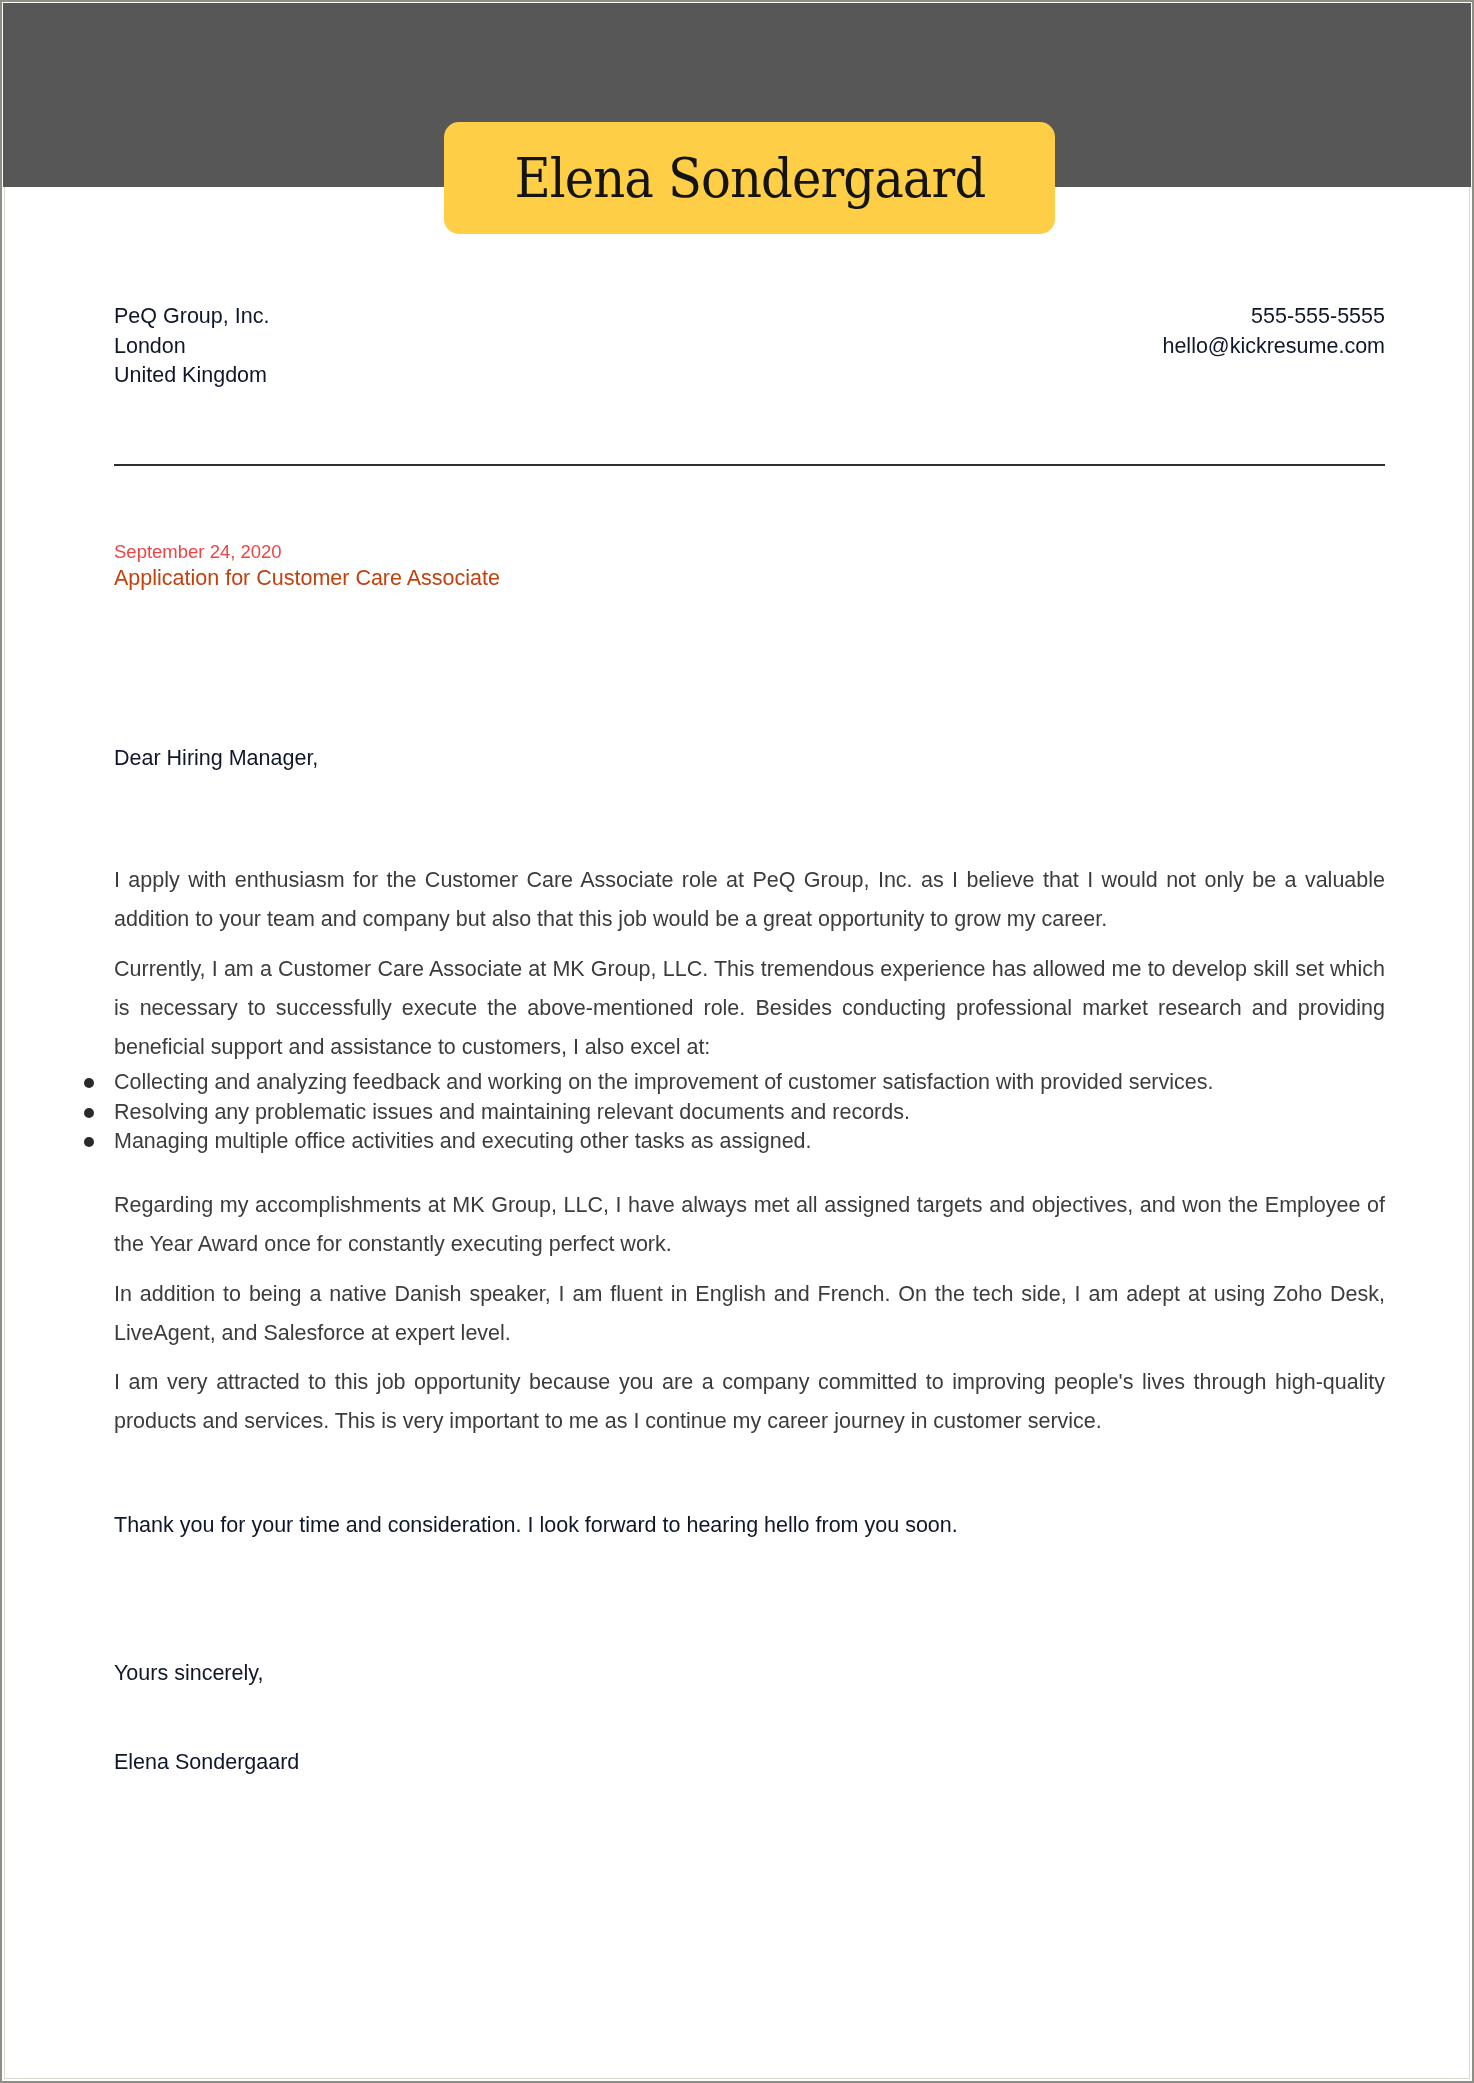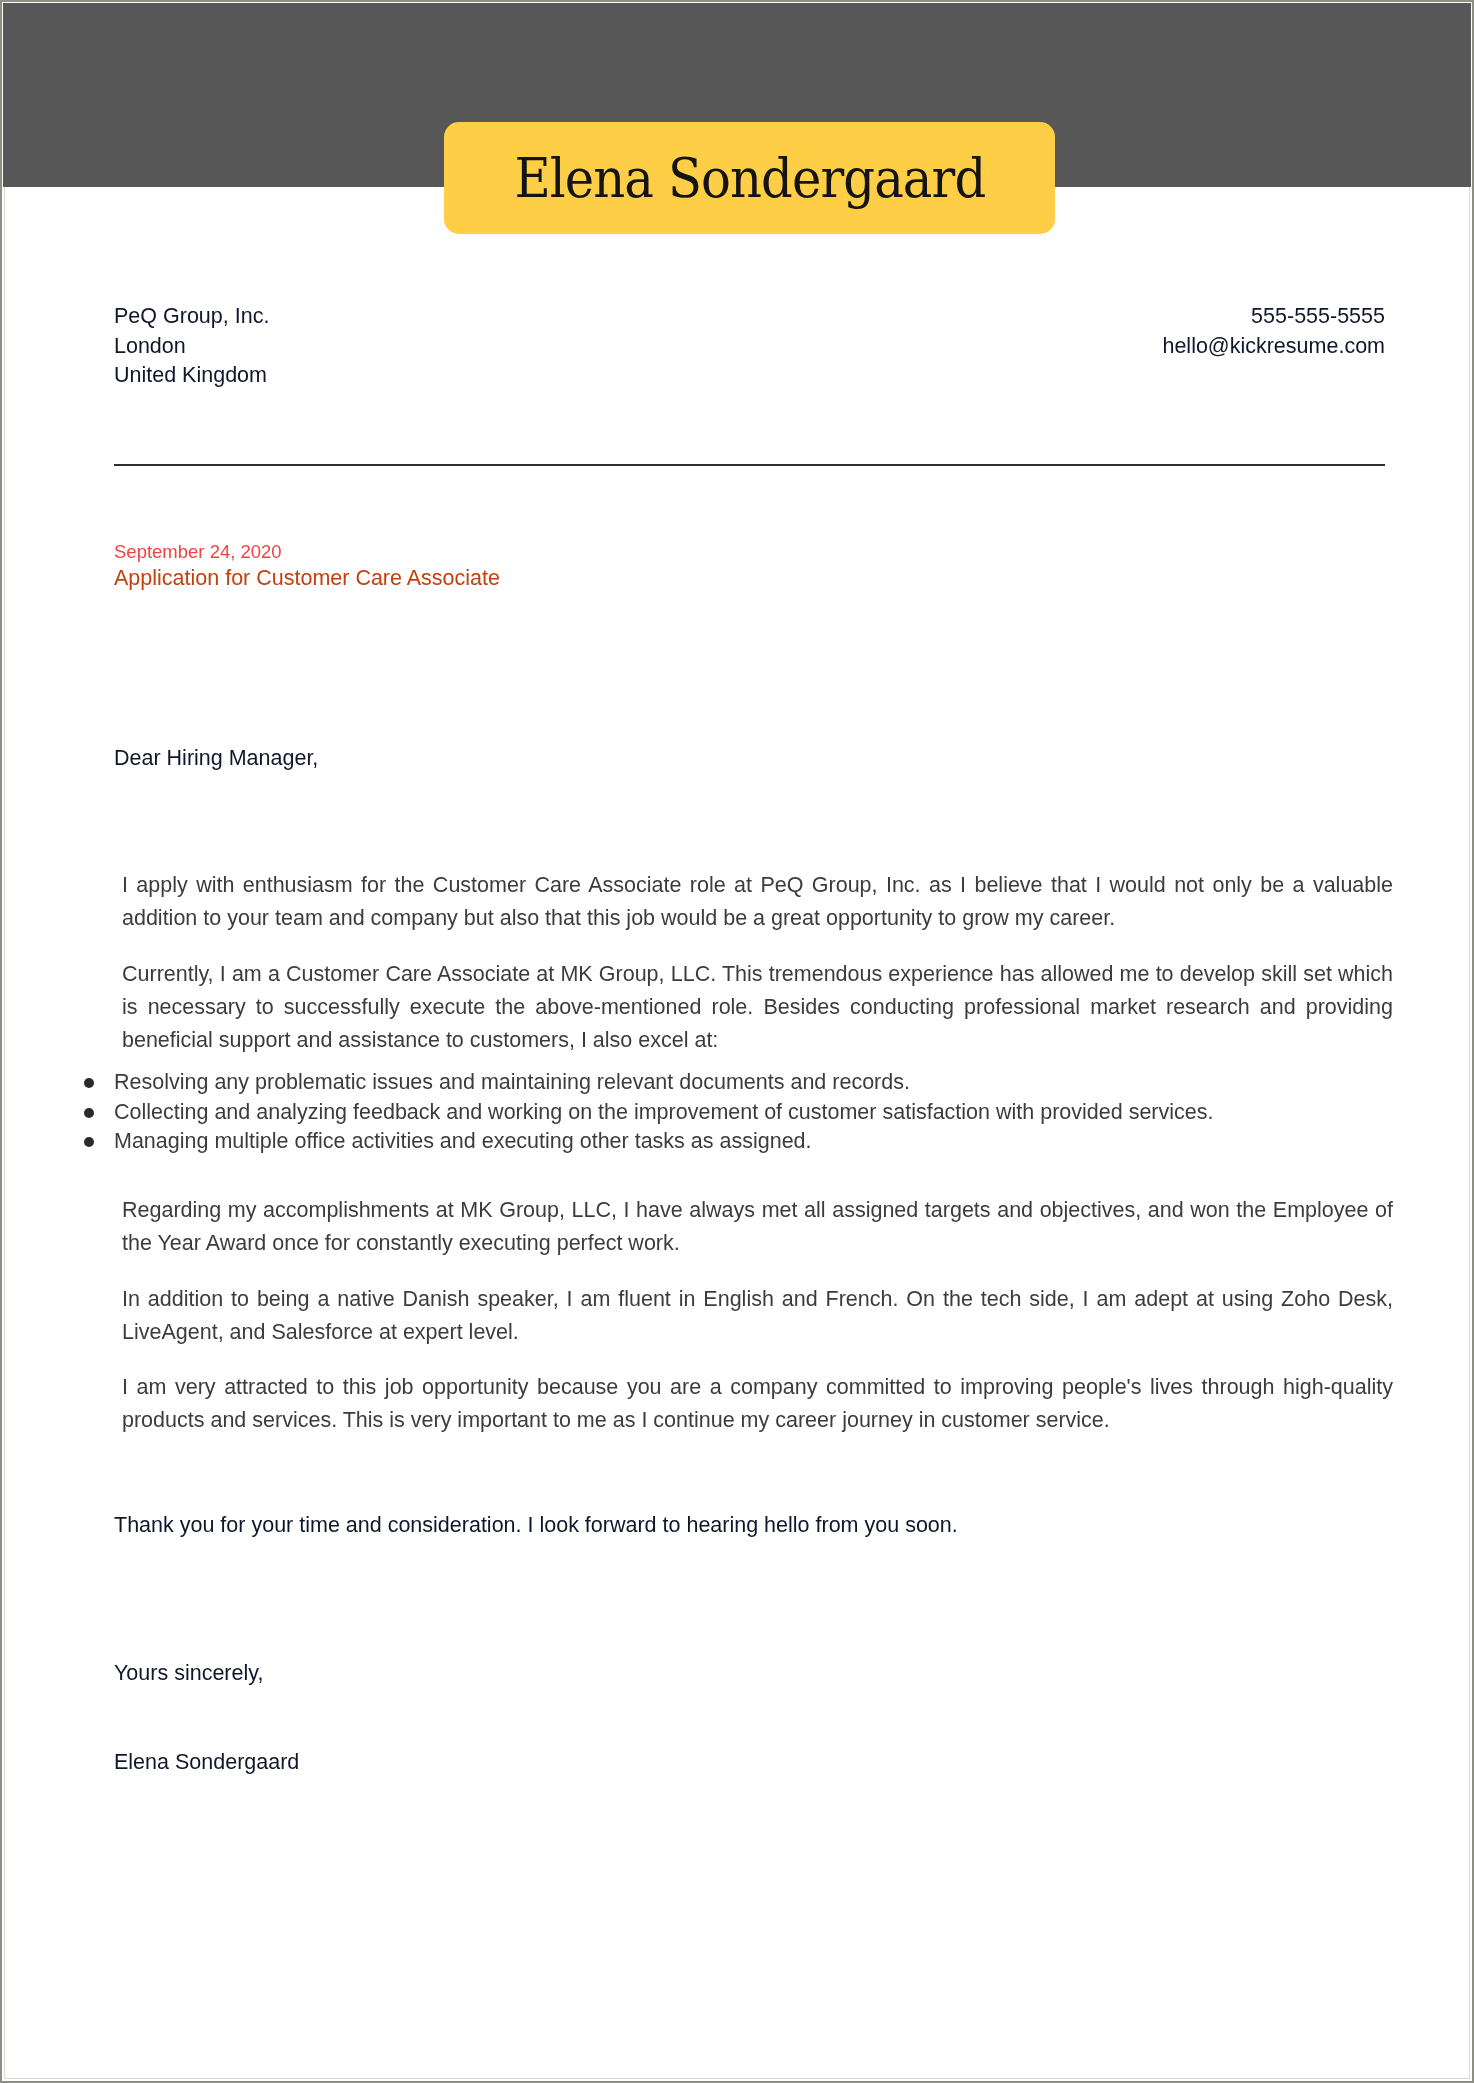--- a/index.html
+++ b/index.html
@@ -82,24 +82,24 @@
       left: 114px; top: 566px;
       font-size: 21.5px;
       color: #c2410c;
     }
     .greeting { left: 114px; top: 744px; }
     .para {
       position: absolute;
       left: 114px;
       width: 1271px;
       font-size: 21.5px;
-      line-height: 33px;
+      line-height: 39px;
       color: #3c3c3c;
       text-align: justify;
-      margin: 8px;
+      margin: 0;
     }
     .p1 { top: 861px; }
     .p2 { top: 950px; }
     .bullets {
       position: absolute;
       left: 114px; top: 1068px;
       margin: 0; padding: 0;
       list-style: none;
       font-size: 21.5px;
       line-height: 29.6px;
@@ -154,25 +154,25 @@
 <div class="subject">Application for Customer Care Associate</div>
 
 <div class="text greeting">Dear Hiring Manager,</div>
 
 <p class="para p1">I apply with enthusiasm for the Customer Care Associate role at PeQ Group, Inc. as I believe that I would not only be a valuable addition to your team and company but also that this job would be a great opportunity to grow my career.</p>
 <p class="para p2">Currently, I am a Customer Care Associate at MK Group, LLC. This tremendous experience has allowed me to develop skill set which is necessary to successfully execute the above-mentioned role. Besides conducting professional market research and providing beneficial support and assistance to customers, I also excel at:</p>
 
 <ul class="bullets">
   <li>
     <span class="bullet-dot"></span>
-    <span>Resolving any problematic issues and maintaining relevant documents and records.</span>
+    <span>Collecting and analyzing feedback and working on the improvement of customer satisfaction with provided services.</span>
   </li>
   <li>
     <span class="bullet-dot"></span>
-    <span>Collecting and analyzing feedback and working on the improvement of customer satisfaction with provided services.</span>
+    <span>Resolving any problematic issues and maintaining relevant documents and records.</span>
   </li>
   <li>
     <span class="bullet-dot"></span>
     <span>Managing multiple office activities and executing other tasks as assigned.</span>
   </li>
 </ul>
 
 <p class="para p3">Regarding my accomplishments at MK Group, LLC, I have always met all assigned targets and objectives, and won the Employee of the Year Award once for constantly executing perfect work.</p>
 <p class="para p4">In addition to being a native Danish speaker, I am fluent in English and French. On the tech side, I am adept at using Zoho Desk, LiveAgent, and Salesforce at expert level.</p>
 <p class="para p5">I am very attracted to this job opportunity because you are a company committed to improving people's lives through high-quality products and services. This is very important to me as I continue my career journey in customer service.</p>

